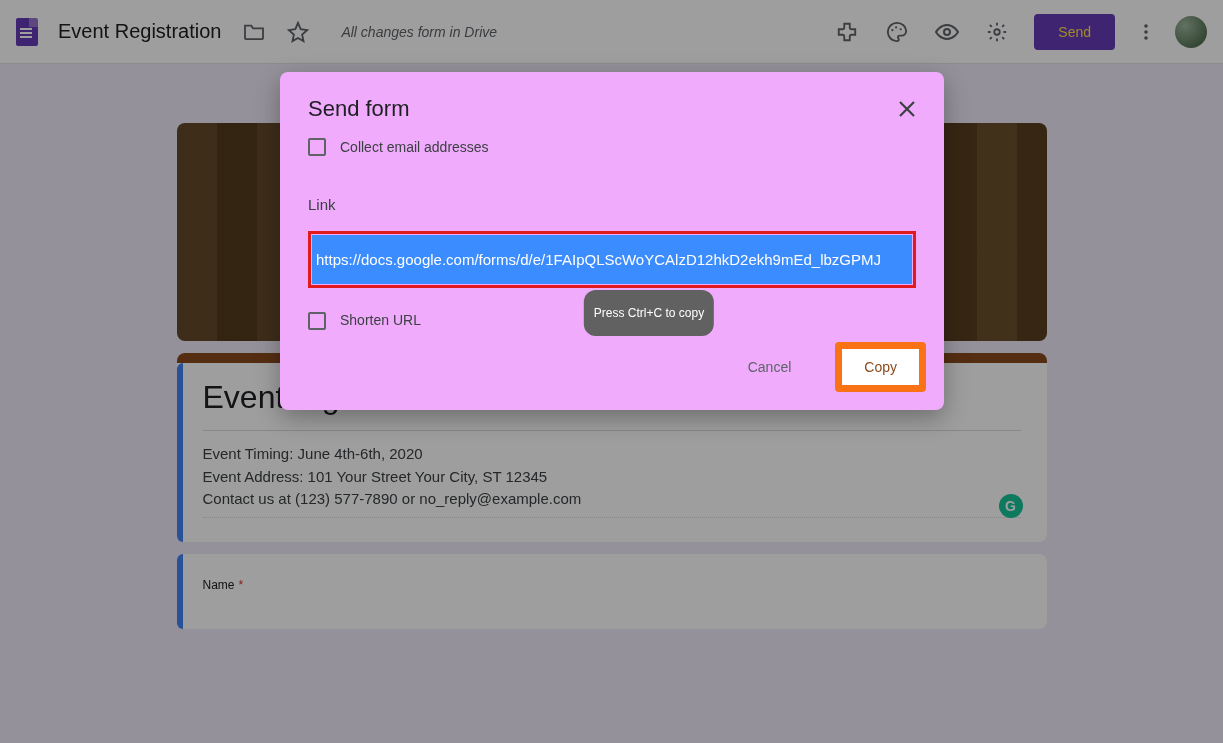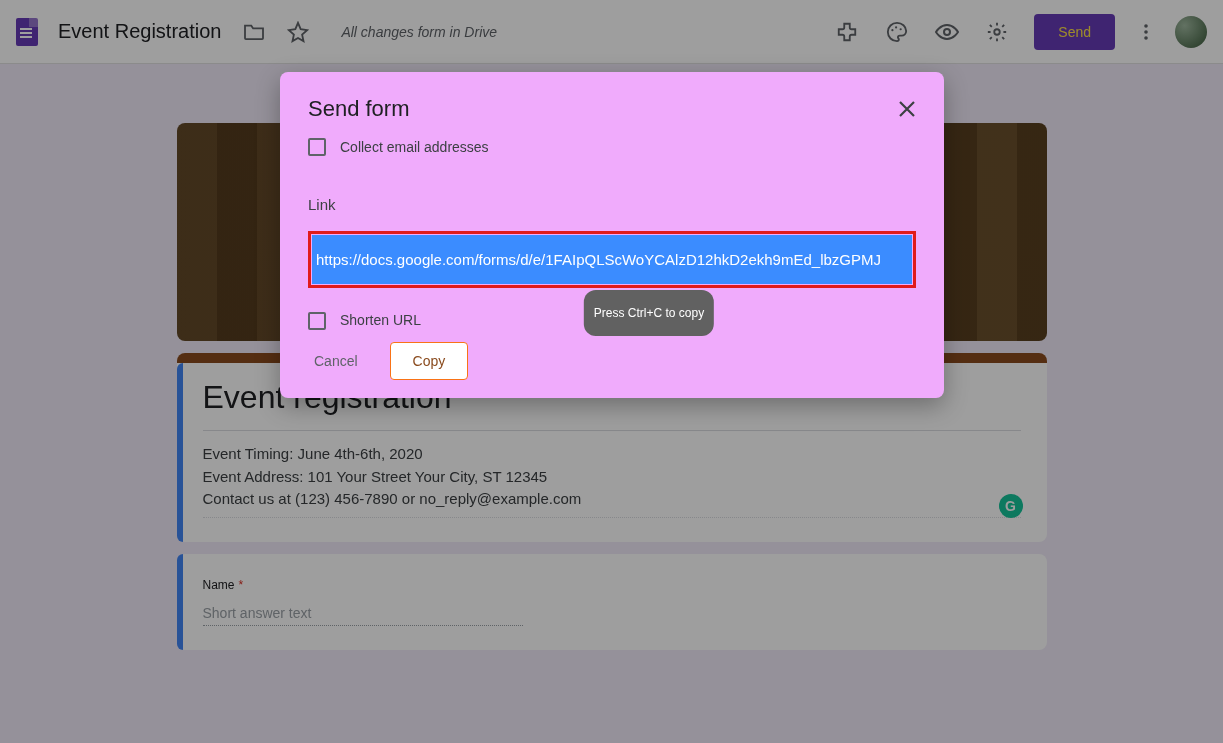--- a/index.html
+++ b/index.html
@@ -63,23 +63,23 @@
   .link-section { padding: 22px 28px 10px; }
   .link-label { font-size: 15px; color: #3c4043; margin-bottom: 18px; }
   .link-box { border: 3px solid #e11b1b; padding: 1px; }
   .link-input { width: 100%; padding: 16px 4px; font-size: 15px; border: none; outline: none; background: #3b8cff; color: #fff; font-family: Arial; }
   .link-input::selection { background: #3b8cff; color: #fff; }
   .tooltip { position: absolute; background: #616161; color: #fff; font-size: 12px; padding: 16px 10px; border-radius: 12px; left: 50%; transform: translateX(-50%); margin-top: 2px; white-space: nowrap; margin-left: 37px; }
 
   .shorten-row { display: flex; padding: 14px 28px 0; }
   .shorten-label { font-size: 14px; color: #3c4043; }
 
-  .actions { display: flex; justify-content: flex-start; align-items: center; padding: 12px 18px 18px; gap: 16px; }
+  .actions { display: flex; justify-content: flex-end; align-items: center; padding: 12px 18px 18px; gap: 28px; }
   .btn-cancel { color: #5f6368; font-size: 14px; padding: 8px 16px; cursor: pointer; background: none; border: none; }
-  .btn-copy { color: #8a4b1e; font-size: 14px; padding: 10px 22px; border: 1px solid #f97316; background: #fff; border-radius: 4px; cursor: pointer; font-weight: 500; }
+  .btn-copy { color: #8a4b1e; font-size: 14px; padding: 10px 22px; border: 7px solid #f97316; background: #fff; border-radius: 4px; cursor: pointer; font-weight: 500; }
 
   svg { display: block; }
 </style>
 </head>
 <body>
 
 <div class="topbar">
   <div class="logo"></div>
   <div class="doctitle">Event Registration</div>
   <div class="tb-icon">
@@ -134,31 +134,30 @@
 
 <div class="page">
   <div class="hero"></div>
 
   <div class="card title-card">
     <div class="left-accent"></div>
     <div class="form-title">Event registration</div>
     <div class="form-desc">
       <div>Event Timing: June 4th-6th, 2020</div>
       <div>Event Address: 101 Your Street Your City, ST 12345</div>
-      <div>Contact us at (123) 456-7890 or no_reply@example.com</div>
+      <div>Contact us at (123) 577-7890 or no_reply@example.com</div>
     </div>
     <div class="grammarly">G</div>
   </div>
 
   <div class="card">
     <div class="left-accent"></div>
     <div class="q-label">
       <span>Name</span><span class="required">*</span>
     </div>
-    <div class="short-answer">Short answer text</div>
   </div>
 </div>
 
 <div class="scrim"></div>
 
 <div class="modal">
   <div class="modal-head">
     <div class="modal-title">Send form</div>
     <div class="close-x">
       <svg width="18" height="18" viewBox="0 0 18 18">

